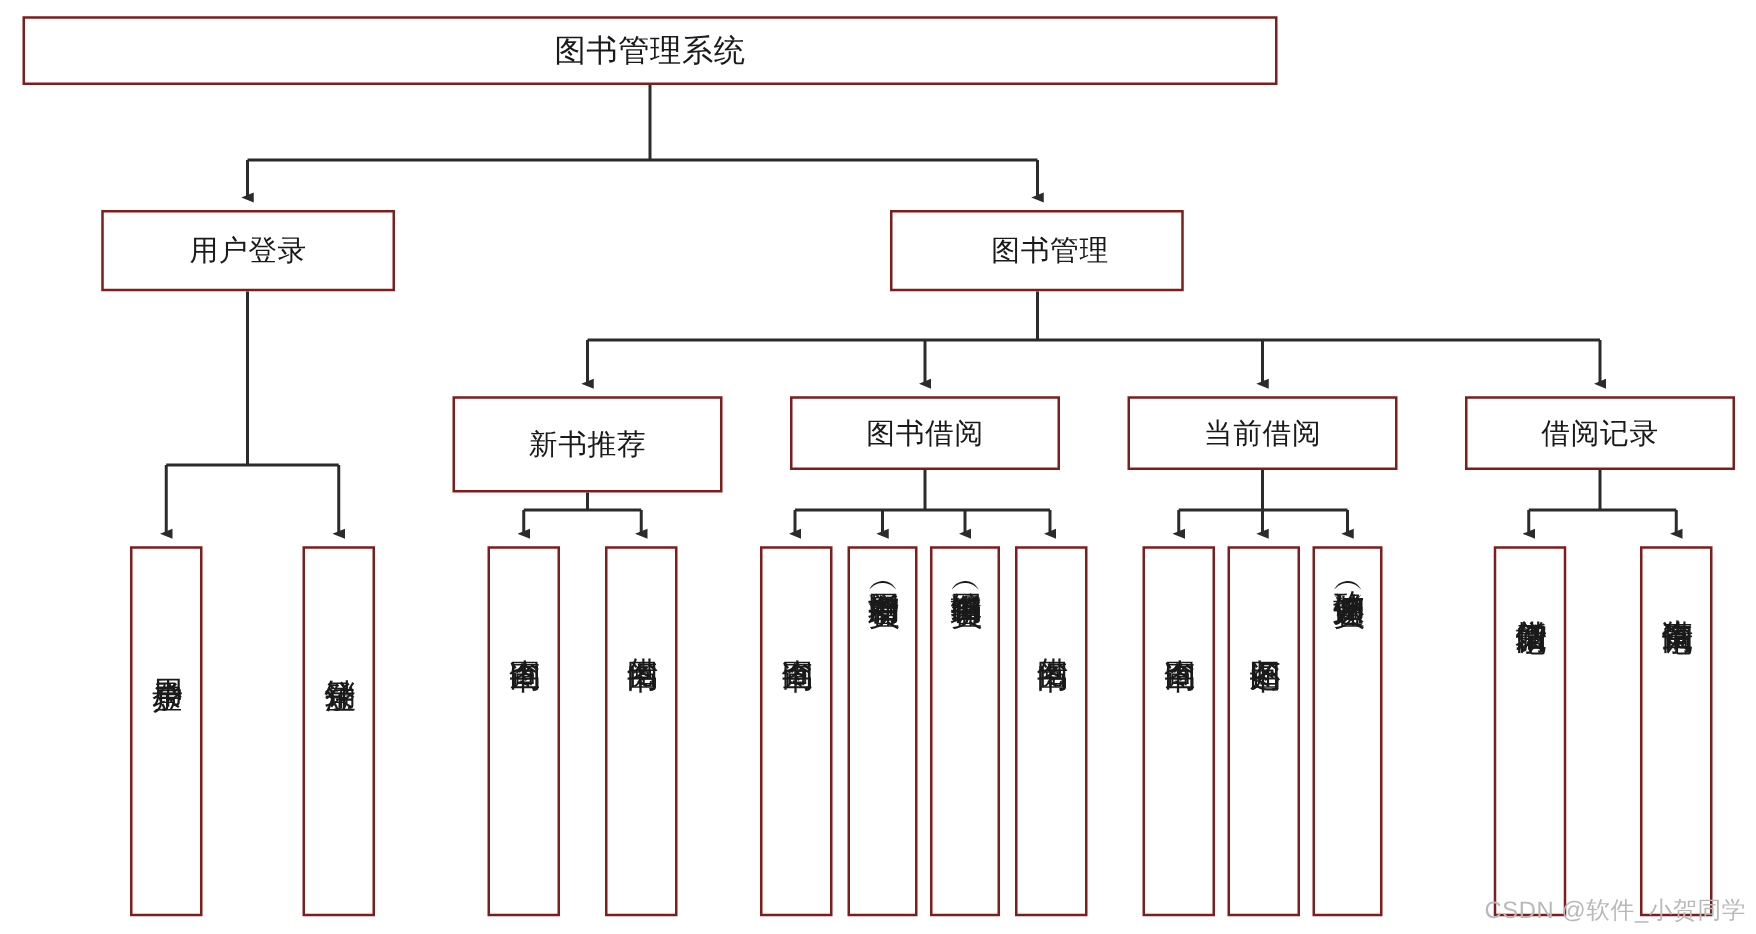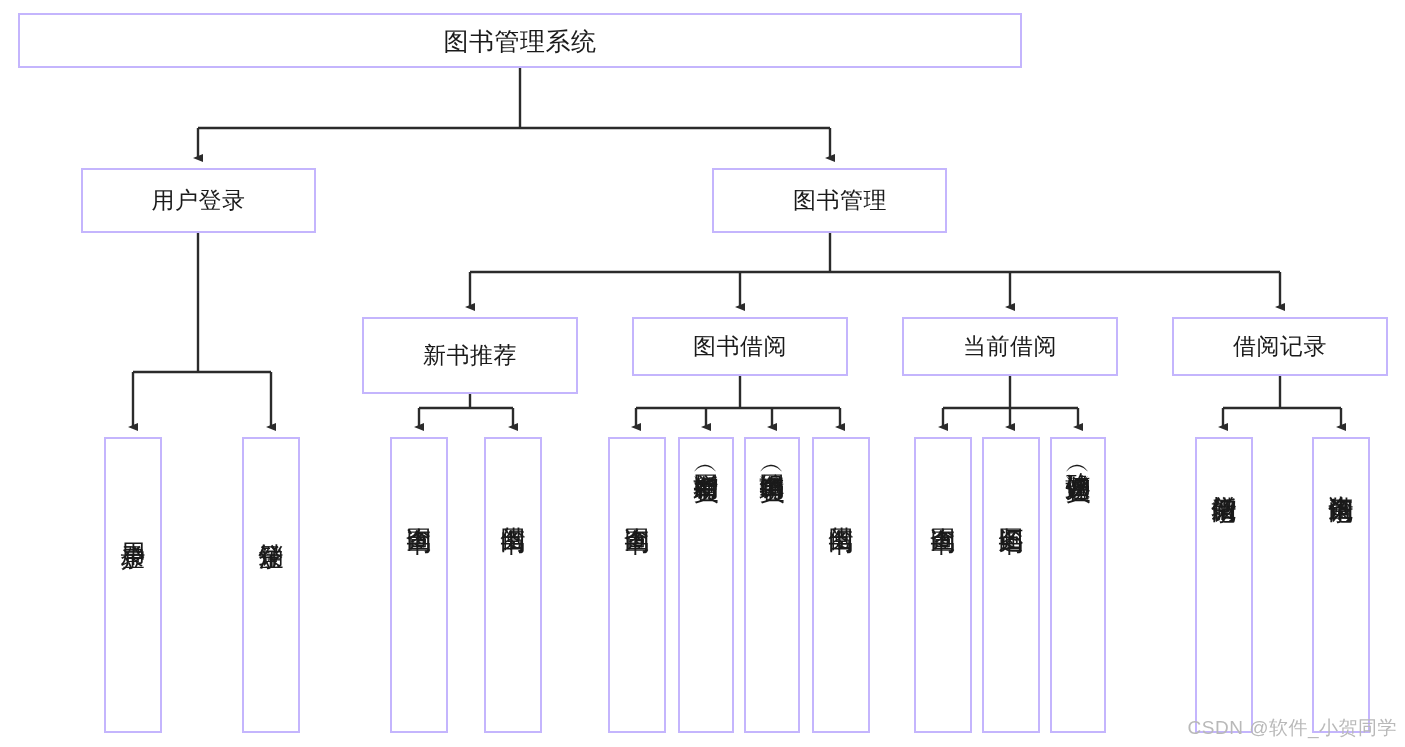--- a/index.html
+++ b/index.html
@@ -20,21 +20,21 @@
   #edges {
     position: absolute;
     left: 0;
     top: 0;
     width: 1405px;
     height: 747px;
   }
   .node {
     position: absolute;
     box-sizing: border-box;
-    border: 2px solid #c4b5fd;
+    border: 2px solid #7f1d1d;
     background: #ffffff;
     display: flex;
     align-items: center;
     justify-content: center;
     color: #1a1a1a;
   }
   .node.root {
     border-width: 2px;
   }
   .node-label {

